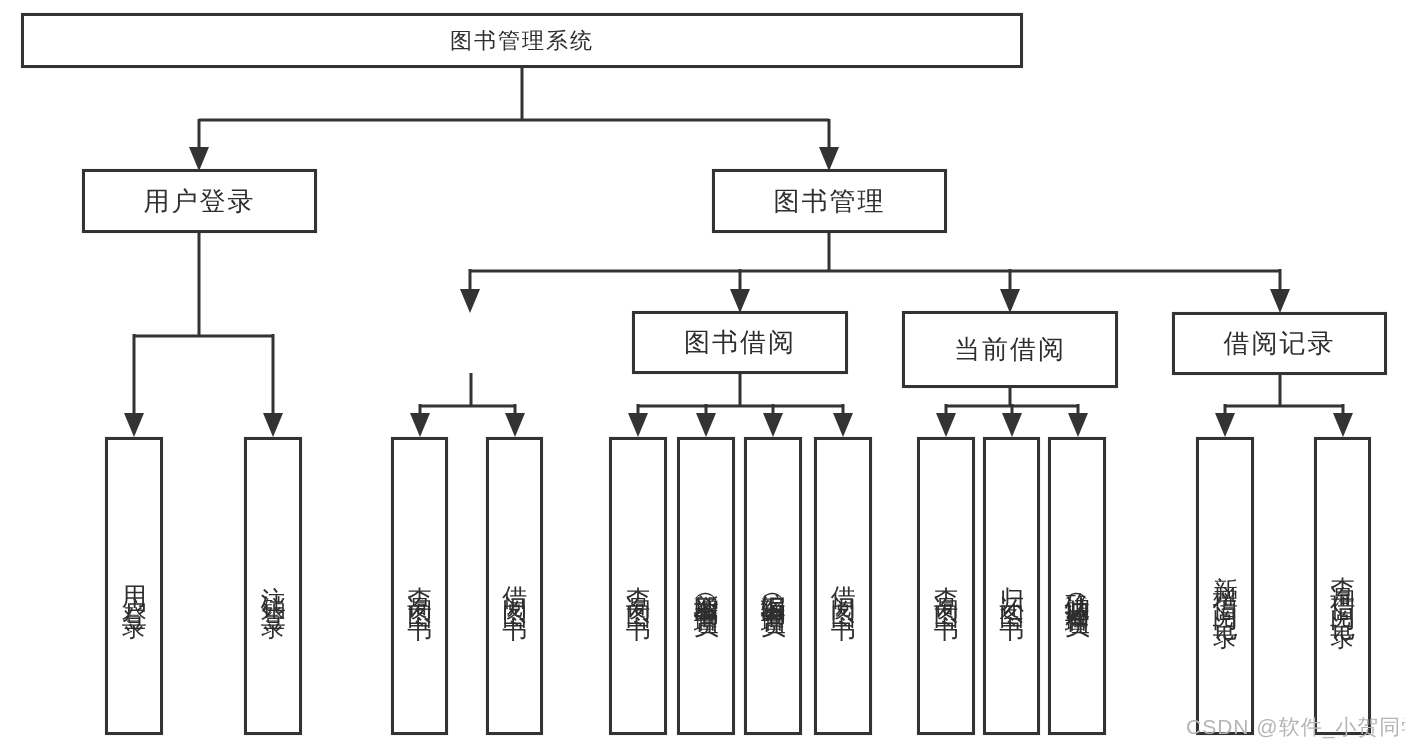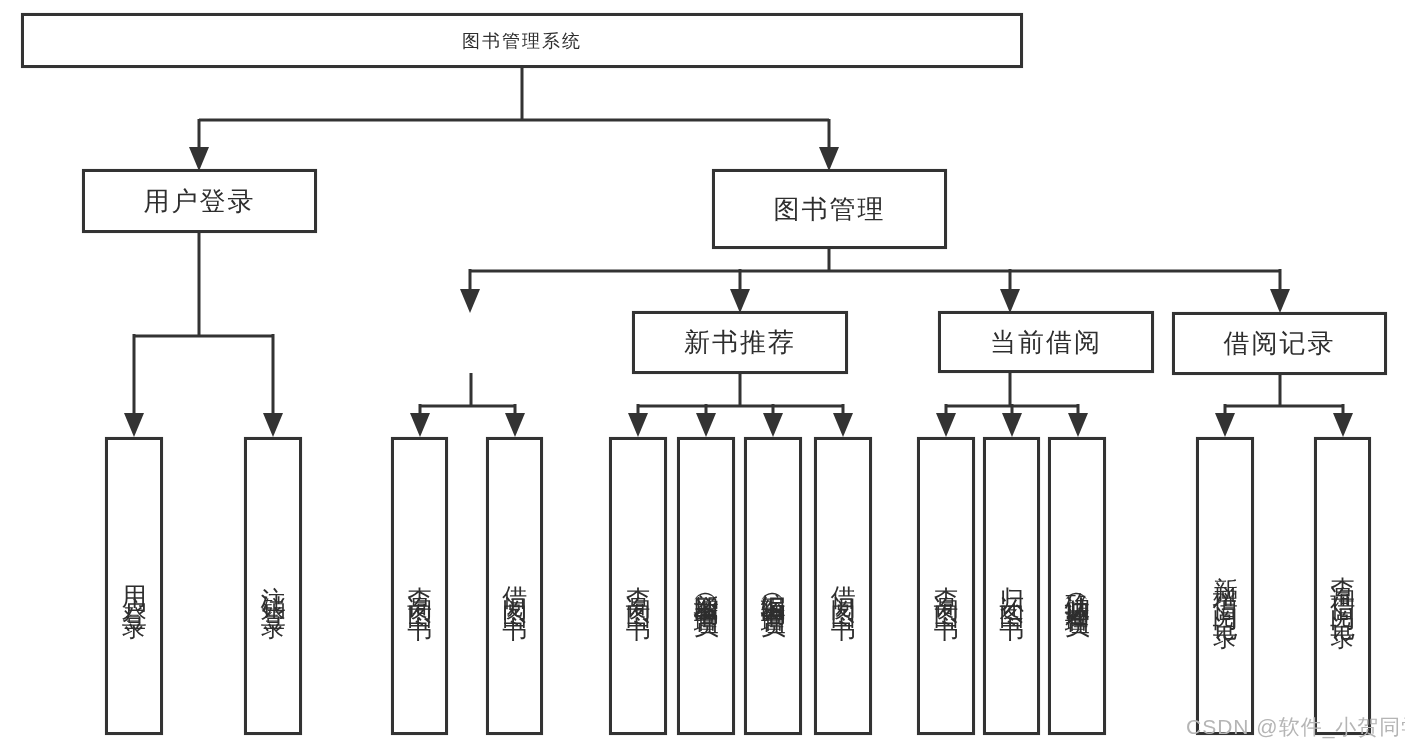--- a/index.html
+++ b/index.html
@@ -26,21 +26,21 @@
     align-items: center;
     justify-content: center;
     color: #2e2e2e;
     box-shadow: 0 0 1px rgba(0,0,0,0.25);
   }
   .node .lbl {
     white-space: nowrap;
     letter-spacing: 2px;
   }
   .h-node .lbl { font-size: 26px; }
-  .root-node .lbl { font-size: 18px; }
+  .root-node .lbl { font-size: 22px; }
   .leaf {
     top: 437px;
     height: 298px;
   }
   .leaf .lbl {
     writing-mode: vertical-rl;
     font-size: 25px;
     letter-spacing: 10px;
     white-space: normal;
     line-height: 1.1;
@@ -96,28 +96,28 @@
     </g>
   </svg>
 
   <div class="node root-node" style="left:21px; top:13px; width:1002px; height:55px;">
     <span class="lbl">图书管理系统</span>
   </div>
 
   <div class="node h-node" style="left:82px; top:169px; width:235px; height:64px;">
     <span class="lbl">用户登录</span>
   </div>
-  <div class="node h-node" style="left:712px; top:169px; width:235px; height:80px;">
+  <div class="node h-node" style="left:712px; top:169px; width:235px; height:64px;">
     <span class="lbl">图书管理</span>
   </div>
 
   <div class="node h-node" style="left:632px; top:311px; width:216px; height:63px;">
-    <span class="lbl">新书推荐</span>
+    <span class="lbl">图书借阅</span>
   </div>
-  <div class="node h-node" style="left:902px; top:311px; width:216px; height:62px;margin-left:36px;">
+  <div class="node h-node" style="left:902px; top:311px; width:216px; height:77px;">
     <span class="lbl">当前借阅</span>
   </div>
   <div class="node h-node" style="left:1172px; top:312px; width:215px; height:63px;">
     <span class="lbl">借阅记录</span>
   </div>
 
   <div class="node leaf" style="left:105px; width:58px;">
     <span class="lbl">用户登录</span>
   </div>
   <div class="node leaf" style="left:244px; width:58px;">

